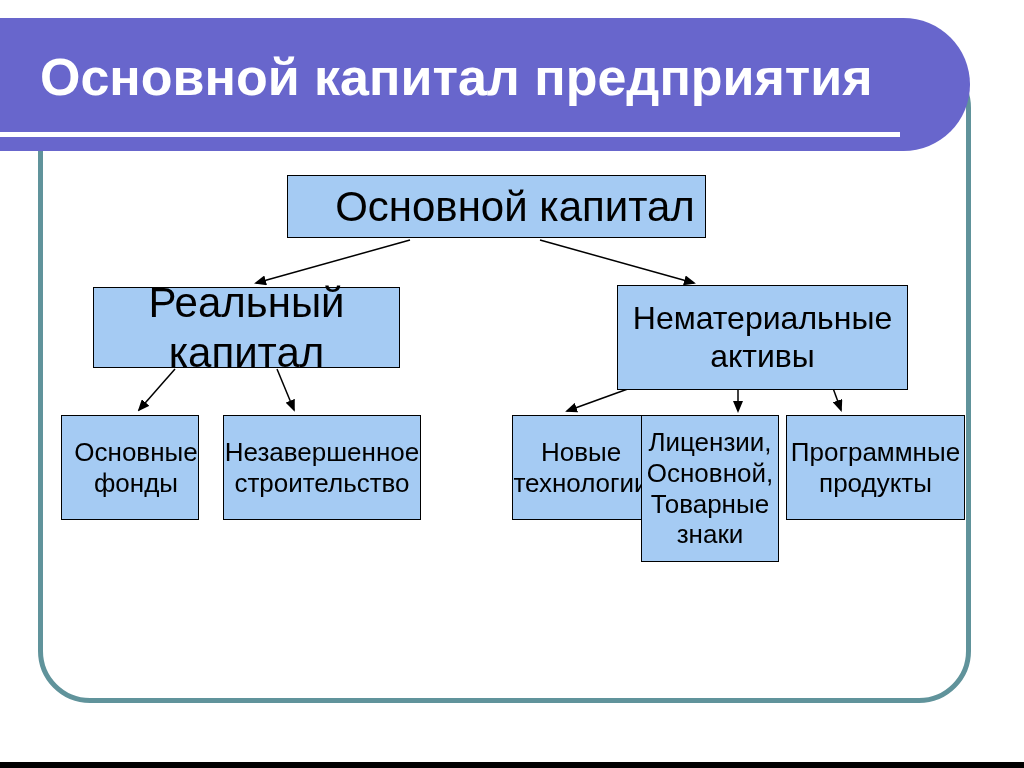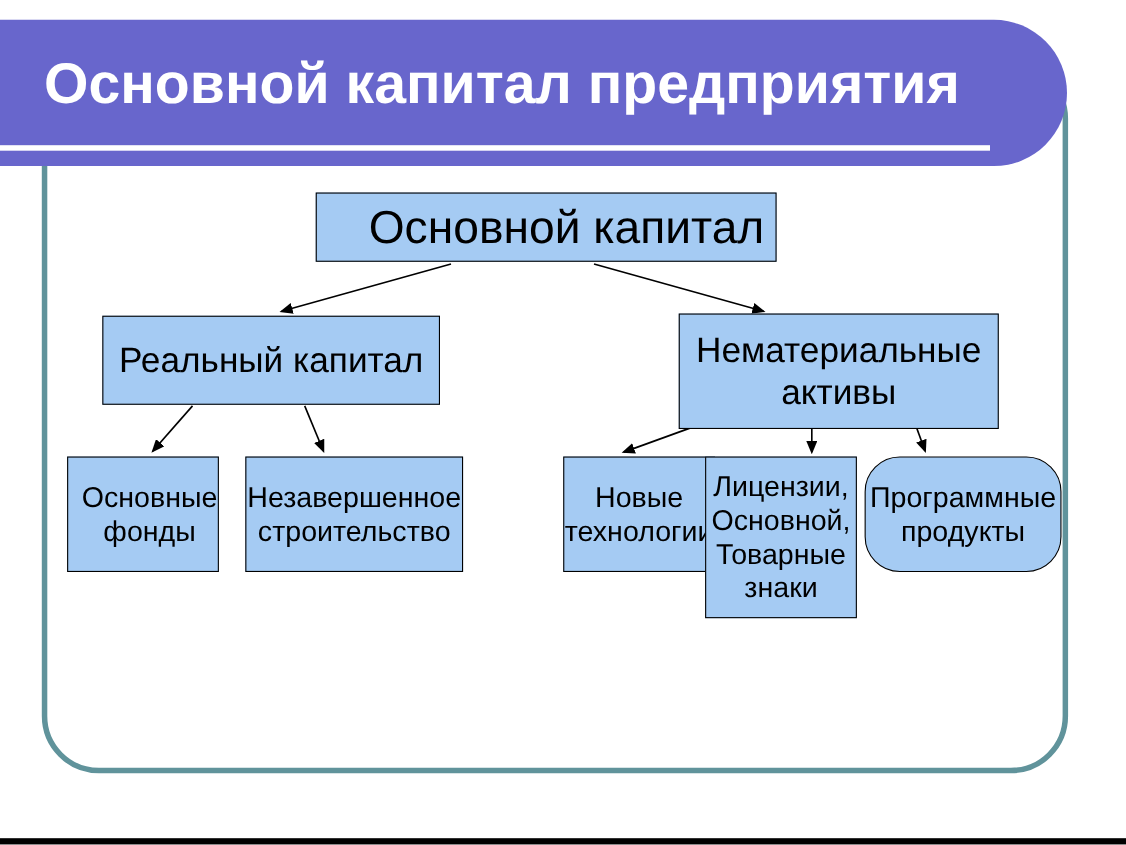--- a/index.html
+++ b/index.html
@@ -79,27 +79,27 @@
     box-sizing: border-box;
     display: flex;
     align-items: center;
     justify-content: center;
     text-align: center;
     color: #000000;
     line-height: 1.18;
     z-index: 2;
   }
   #node-root     { left: 287px; top: 175px; width: 419px; height: 63px;  font-size: 42px; padding-left: 37px; }
-  #node-real     { left: 93px;  top: 287px; width: 307px; height: 81px;  font-size: 32px; text-align: right; }
+  #node-real     { left: 93px;  top: 287px; width: 307px; height: 81px;  font-size: 42px; }
   #node-intang   { left: 617px; top: 285px; width: 291px; height: 105px;  font-size: 32px; }
   #node-fondy    { left: 61px;  top: 415px; width: 138px; height: 105px; font-size: 26px; padding-left: 12px; }
   #node-nezav    { left: 223px; top: 415px; width: 198px; height: 105px; font-size: 26px; }
   #node-tech     { left: 488px; top: 415px; width: 138px; height: 105px; font-size: 26px; margin-left: 24px; }
   #node-licenses { left: 641px; top: 415px; width: 138px; height: 147px; font-size: 26px; }
-  #node-software { left: 786px; top: 415px; width: 179px; height: 105px; font-size: 26px; border-radius: 32px; }
+  #node-software { left: 786px; top: 415px; width: 179px; height: 105px; font-size: 26px; }
 
   #connectors {
     position: absolute;
     left: 0;
     top: 0;
     width: 1024px;
     height: 768px;
     z-index: 2;
     pointer-events: none;
   }

